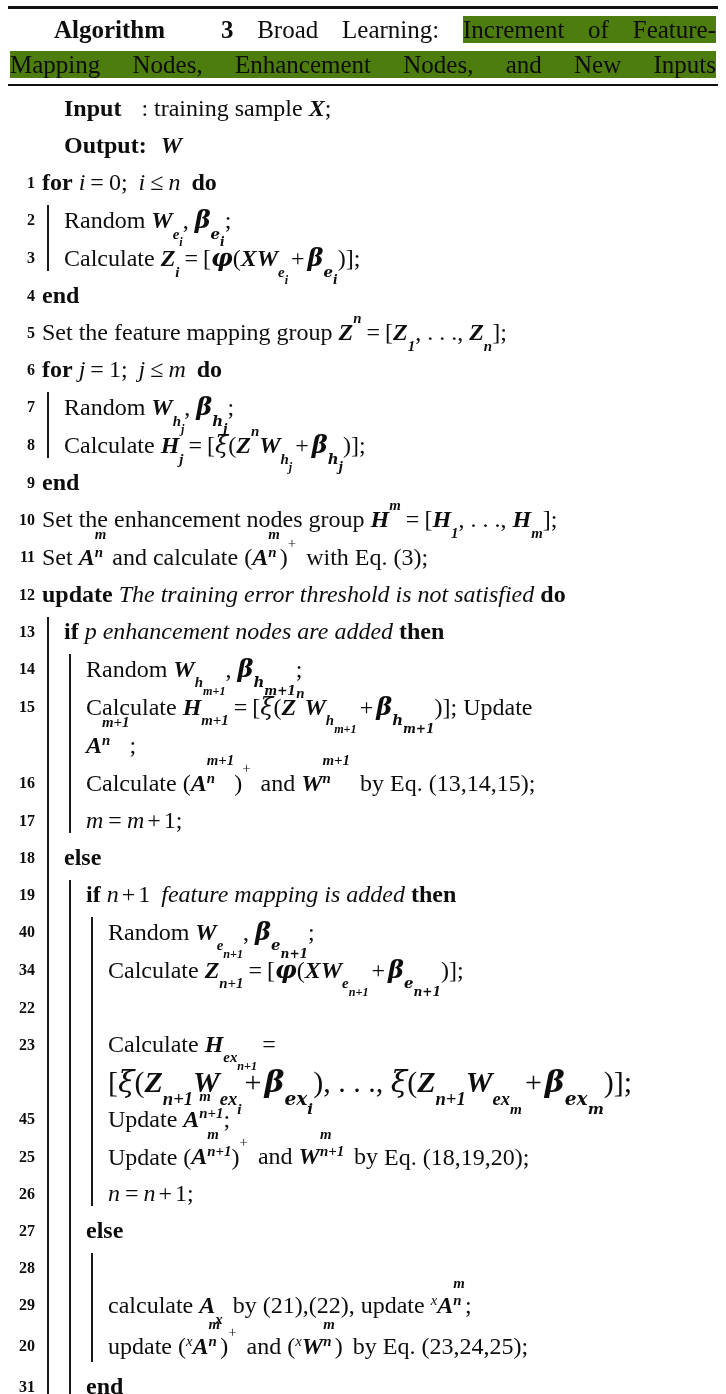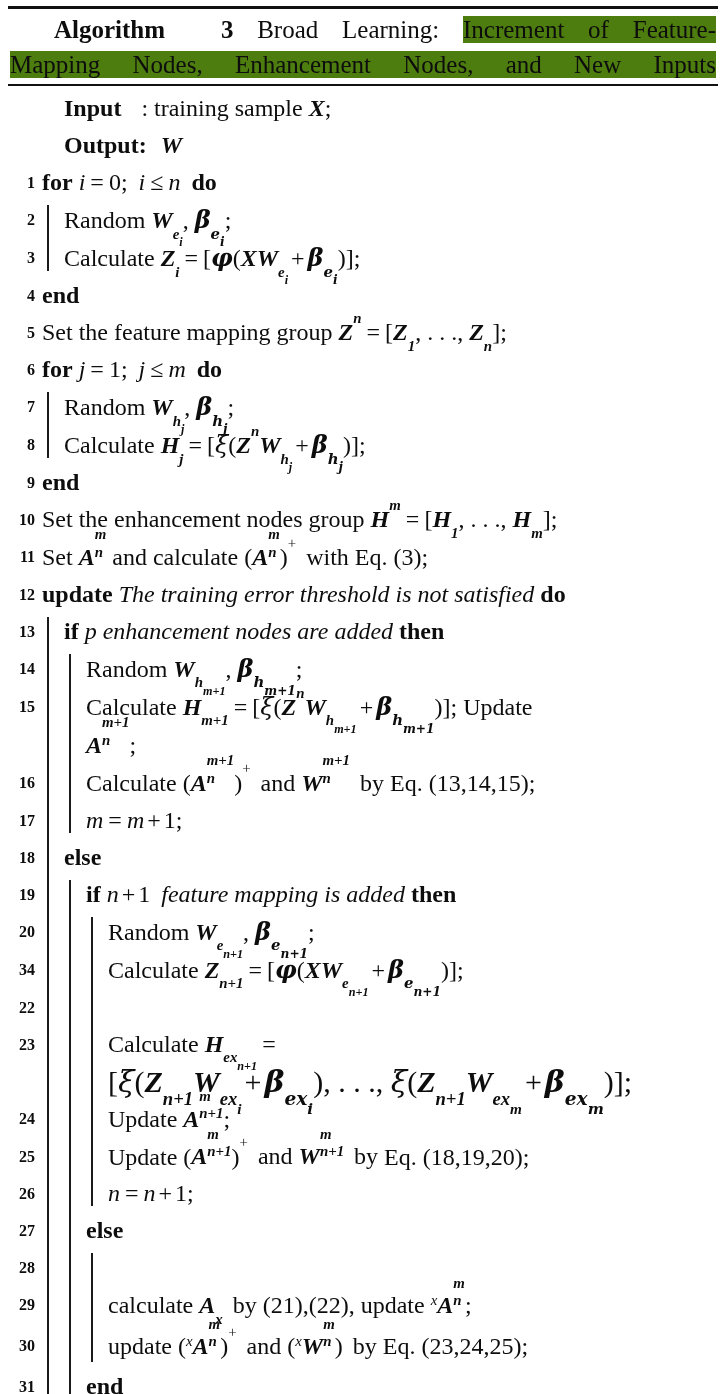--- a/index.html
+++ b/index.html
@@ -366,21 +366,21 @@
       <span class="g first"></span>
       <span class="content txt">
         <span class="b">if</span>
         <span class="mi">n</span><span class="op">+</span><span>1</span>
         <span class="it" style="padding-left:5px">feature mapping is added</span>
         <span class="b">then</span>
       </span>
     </div>
 
     <div class="ln">
-      <span class="num">20</span>
+      <span class="num">40</span>
       <span class="g"></span>
       <span class="g"></span>
       <span class="g first"></span>
       <span class="content txt">
         <span>Random</span>
         <span class="mv">W<sub><span class="mi">e</span><sub>n+1</sub></sub></span>,
         <span class="gkb">β<sub><span class="mi">e</span><sub>n+1</sub></sub></span>;
       </span>
     </div>
 
@@ -417,21 +417,21 @@
       <span class="num blank">0</span>
       <span class="g"></span>
       <span class="g"></span>
       <span class="g"></span>
       <span class="content txt" style="font-size:30px">
         <span>[</span><span class="gk">ξ</span><span>(</span><span class="mv">Z<sub>n+1</sub></span><span class="mv">W<sub><span class="mi">ex</span><sub>i</sub></sub></span><span class="op">+</span><span class="gkb">β<sub><span class="mi">ex</span><sub>i</sub></sub></span><span>),</span> <span>. . .</span>, <span class="gk">ξ</span><span>(</span><span class="mv">Z<sub>n+1</sub></span><span class="mv">W<sub><span class="mi">ex</span><sub>m</sub></sub></span><span class="op">+</span><span class="gkb">β<sub><span class="mi">ex</span><sub>m</sub></sub></span><span>)];</span>
       </span>
     </div>
 
     <div class="ln">
-      <span class="num">24</span>
+      <span class="num">45</span>
       <span class="g"></span>
       <span class="g"></span>
       <span class="g"></span>
       <span class="content txt">
         <span>Update</span>
         <span class="mv">A<span class="subsup"><span class="up">m</span><span class="dn">n+1</span></span></span><span>;</span>
       </span>
     </div>
 
     <div class="ln">
@@ -485,21 +485,21 @@
         <span>calculate</span>
         <span class="mv">A<sub><span class="mv">x</span></sub></span>
         <span style="padding-left:4px">by</span>
         <span>(21),(22)</span><span>,</span>
         <span>update</span>
         <span class="presup">x</span><span class="mv">A<span class="subsup"><span class="up">m</span><span class="dn">n</span></span></span><span>;</span>
       </span>
     </div>
 
     <div class="ln">
-      <span class="num">30</span>
+      <span class="num">20</span>
       <span class="g"></span>
       <span class="g"></span>
       <span class="g last"></span>
       <span class="content txt">
         <span>update</span>
         <span>(</span><span class="presup">x</span><span class="mv">A<span class="subsup"><span class="up">m</span><span class="dn">n</span></span></span><span>)</span><sup>+</sup>
         <span style="padding-left:4px">and</span>
         <span>(</span><span class="presup">x</span><span class="mv">W<span class="subsup"><span class="up">m</span><span class="dn">n</span></span></span><span>)</span>
         <span style="padding-left:4px">by</span>
         <span>Eq.</span>

